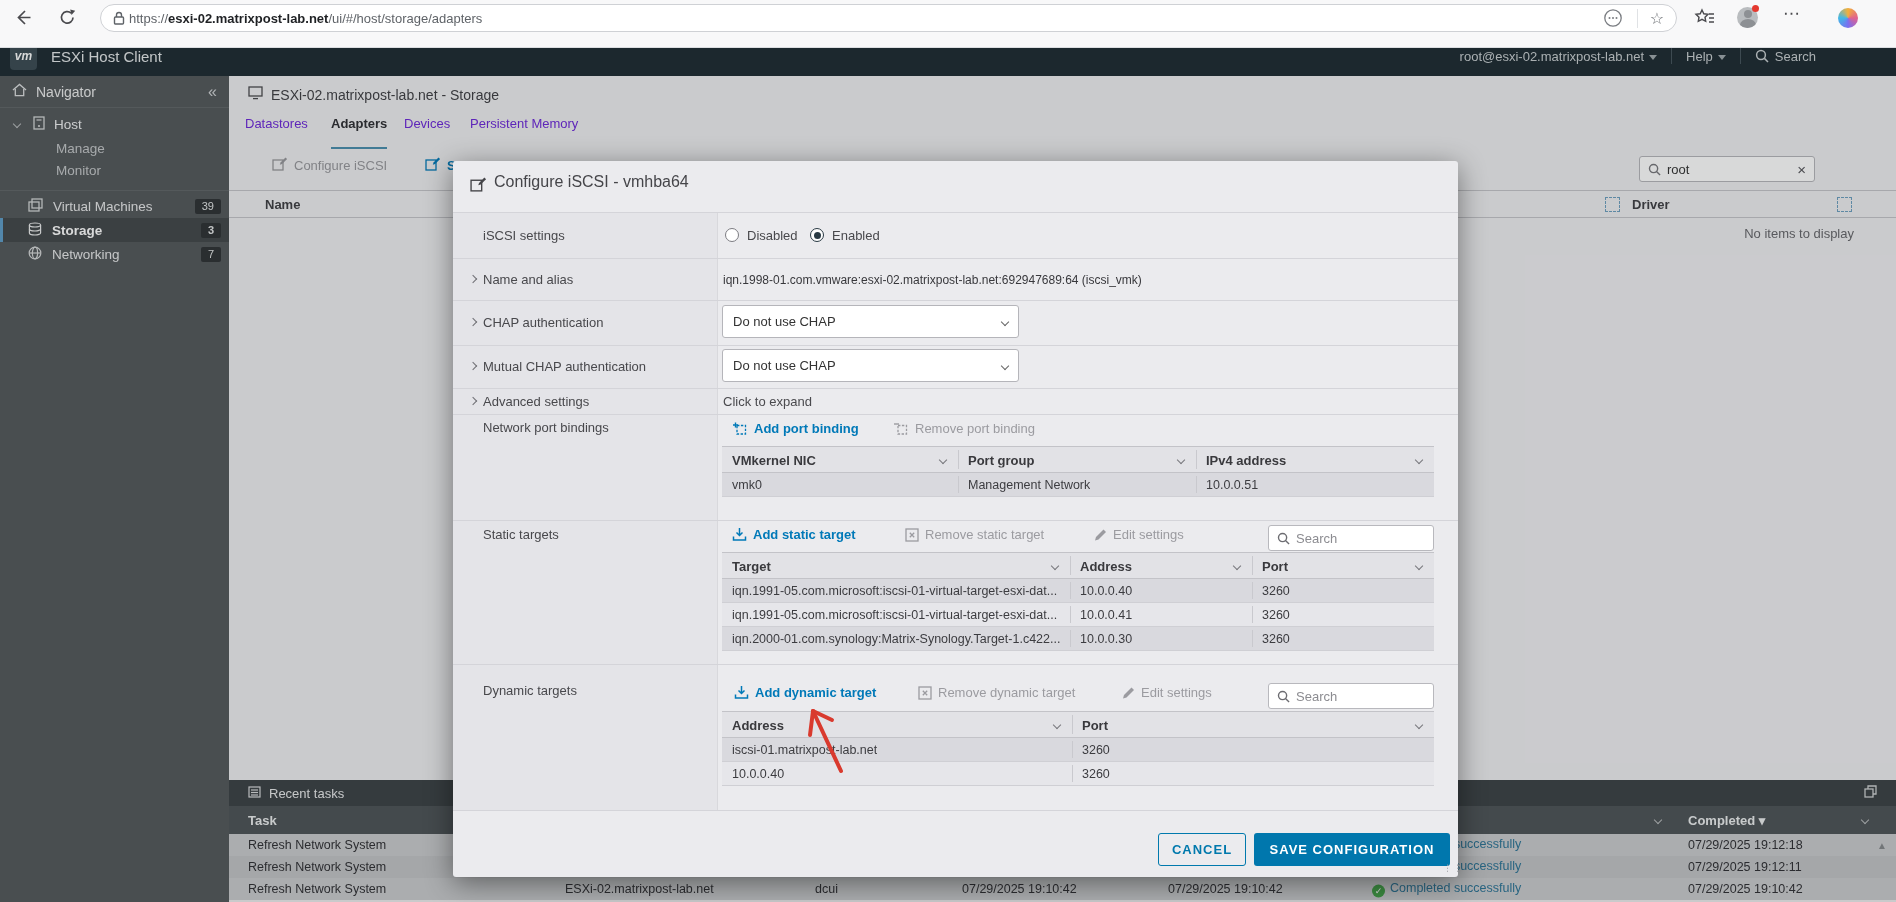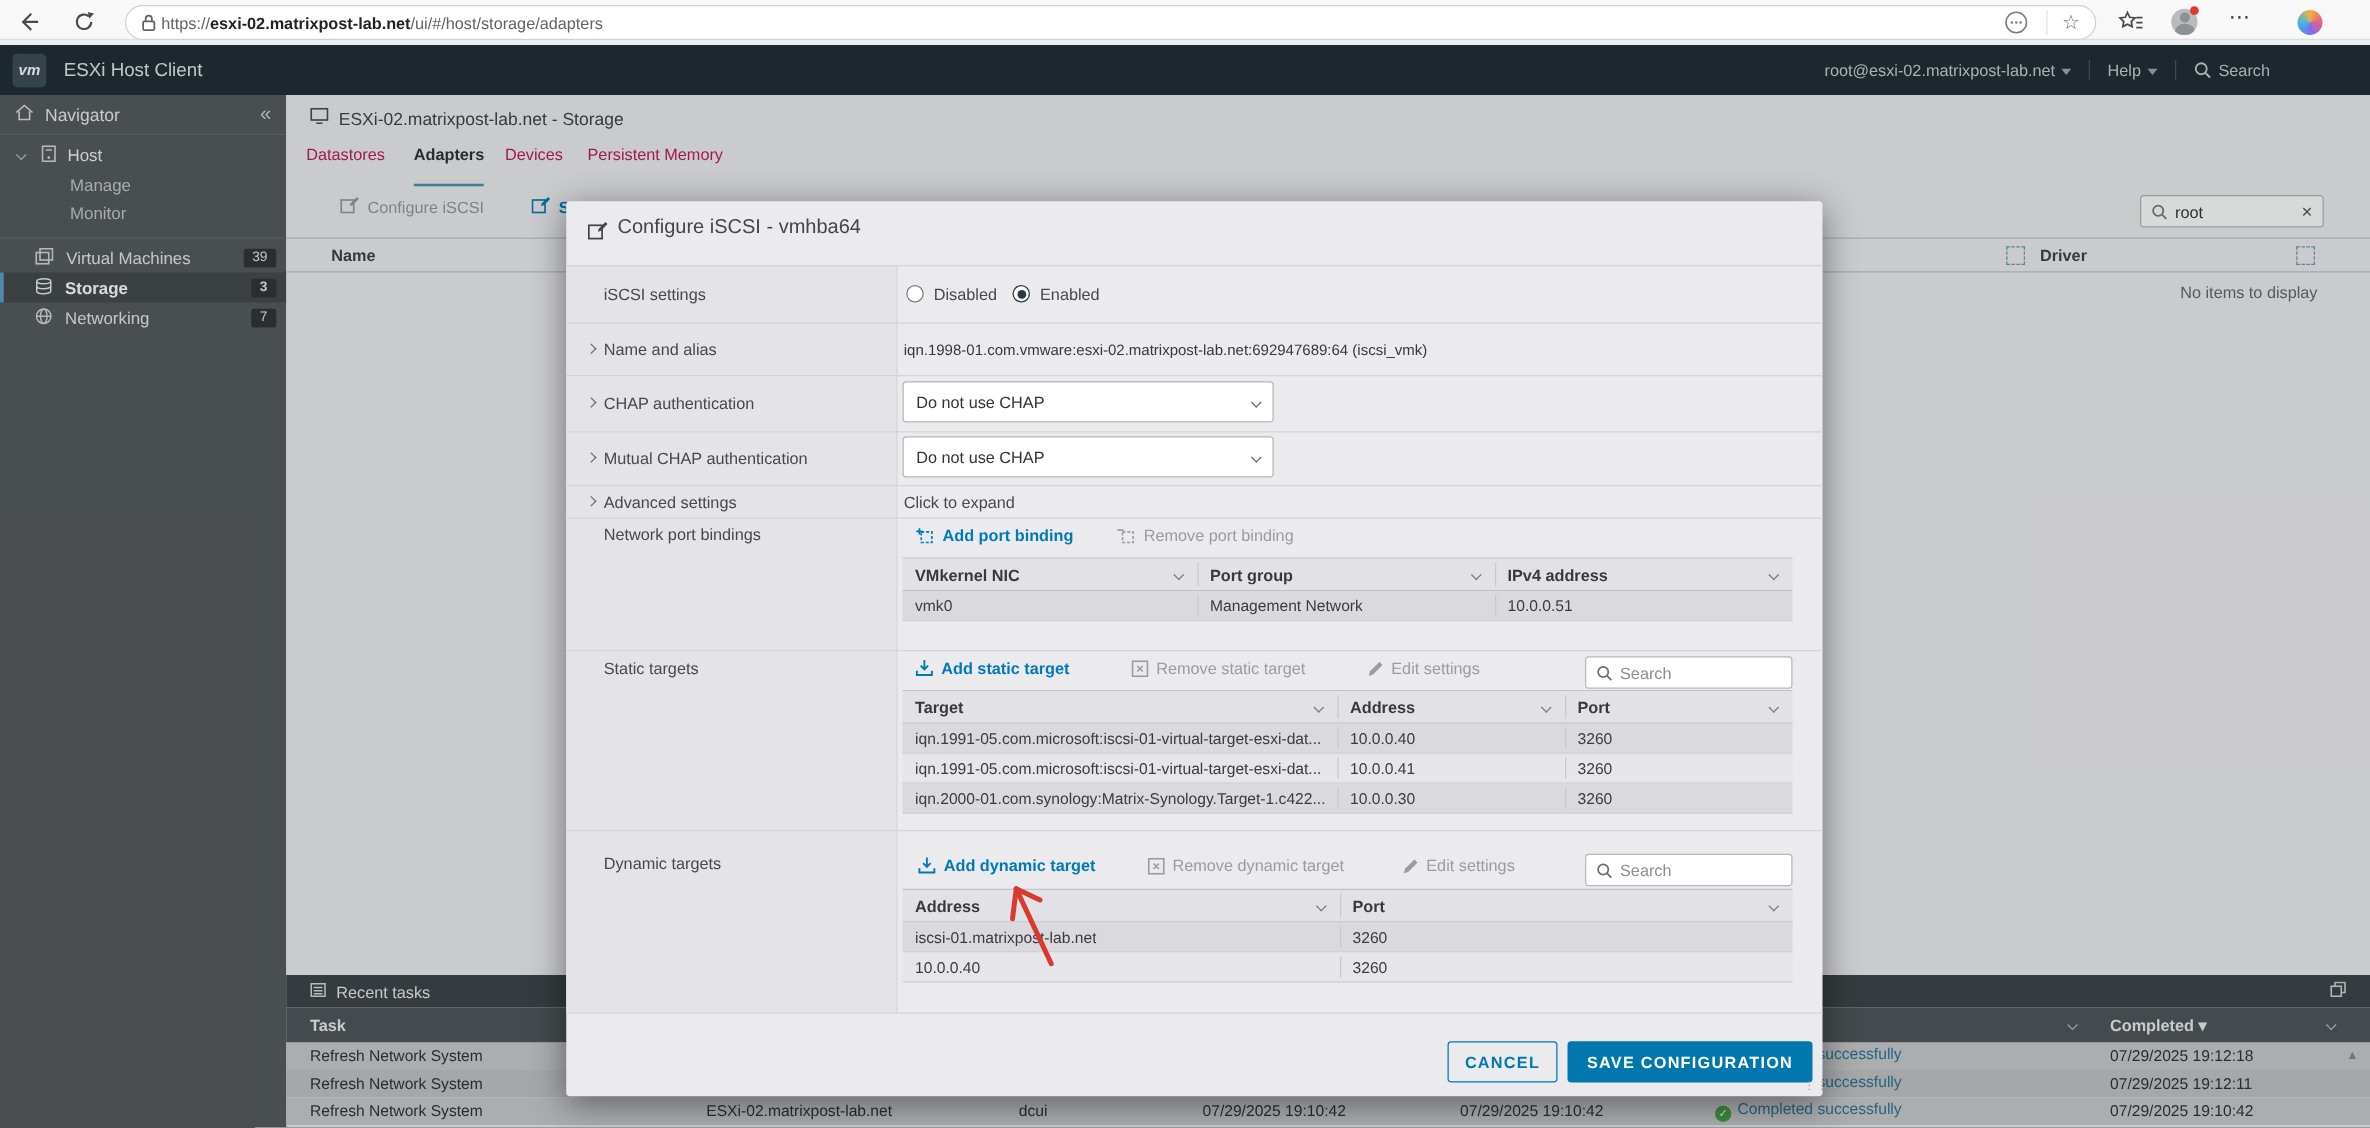--- a/index.html
+++ b/index.html
@@ -1,20 +1,20 @@
 <!DOCTYPE html>
 <html><head>
 <meta charset="utf-8">
 <style>
 *{margin:0;padding:0;box-sizing:border-box}
 body{font-family:"Liberation Sans",sans-serif;background:#222}
 .screen{position:relative;width:1896px;height:902px;overflow:hidden;background:#ededef}
 .abs{position:absolute}
 
-.chrome{position:absolute;top:0;left:0;width:1896px;height:32px;background:#f8f8f9;border-bottom:1px solid #dcdee1;z-index:50}
+.chrome{position:absolute;top:0;left:0;width:1896px;height:48px;background:#f8f8f9;border-bottom:1px solid #dcdee1;z-index:50}
 .chrome svg{display:block}
 .pill{position:absolute;left:100px;top:4px;width:1577px;height:28px;background:#fff;border:1px solid #cfd1d5;border-radius:14px;display:flex;align-items:center;padding:0 12px;font-size:13px;color:#5f6368}
 .pill .host{color:#1f2124;font-weight:bold}
 .avatar{position:absolute;width:21px;height:21px;border-radius:50%;background:#b9bcbf;overflow:hidden}
 .avatar:before{content:"";position:absolute;left:6.5px;top:3px;width:8px;height:8px;border-radius:50%;background:#8d9094}
 .avatar:after{content:"";position:absolute;left:2.5px;top:12px;width:16px;height:12px;border-radius:50%;background:#8d9094}
 .reddot{position:absolute;width:7px;height:7px;border-radius:50%;background:#e4392f}
 .copilot{position:absolute;width:20px;height:20px;border-radius:50%;background:conic-gradient(#f3b03a,#e0618f,#7a6ff0,#3fb8e8,#f3b03a)}
 
 .app{position:absolute;top:36px;left:0;width:1896px;height:866px;background:#ededef}
@@ -29,21 +29,21 @@
 
 .sidebar{position:absolute;left:0;top:40px;width:229px;height:826px;background:#54585b;color:#d3d5d7;font-size:13.5px}
 .snav-h{height:32px;display:flex;align-items:center;padding:0 12px;color:#eceded;font-size:14px;border-bottom:1px solid #616568}
 .srow{position:absolute;left:0;width:229px;height:24px;display:flex;align-items:center}
 .chev{display:inline-block;width:6px;height:6px;border-right:1.6px solid #b9bcbe;border-bottom:1.6px solid #b9bcbe}
 .chev.dn{transform:rotate(45deg)}
 .badge{margin-left:auto;margin-right:8px;background:#2e3234;color:#e3e5e6;font-size:11px;line-height:15px;padding:0 7px;border-radius:2px}
 .srow.sel{background:#43474a;border-left:3px solid #5e9dc8;font-weight:bold;color:#fff}
 
 .main{position:absolute;left:229px;top:40px;width:1667px;height:704px;background:#efeff1;color:#3f3f44}
-.tab{position:absolute;font-size:13px;color:#be185d}
+.tab{position:absolute;font-size:13px;color:#6d28d9}
 .tab.active{color:#2e2e33;font-weight:bold;border-bottom:2px solid #4a8fae;padding-bottom:16px}
 .gbtn{position:absolute;display:flex;align-items:center;gap:6px;font-size:13px}
 .searchbox{position:absolute;display:flex;align-items:center;gap:6px;background:#fff;border:1px solid #b6b6bb;border-radius:3px;padding:0 8px;height:26px;font-size:13px;color:#333}
 .dashed-sq{position:absolute;width:15px;height:15px;border:1.5px dashed #6d9fc0}
 
 .tasks{position:absolute;left:229px;top:744px;width:1667px;height:122px;font-size:13px}
 .tasks-h{position:absolute;top:0;left:0;width:100%;height:26px;background:#3b4145;color:#e9eaeb;display:flex;align-items:center;padding:0 19px;gap:8px}
 .tasks-ch{position:absolute;top:26px;left:0;width:100%;height:28px;background:#4e5357;color:#eceeef;font-weight:bold}
 .trow{position:absolute;left:0;width:100%;height:22px;color:#303034;font-size:12.5px}
 .tcell{position:absolute;top:50%;transform:translateY(-50%);white-space:nowrap}
@@ -217,21 +217,21 @@
         <span>Configure iSCSI</span>
       </span>
       <span class="gbtn" style="left:196px;top:80px;color:#0079b8;font-weight:bold">
         <span><svg width="16" height="16" viewBox="0 0 16 16">
               <rect x="1" y="4" width="10" height="10" fill="none" stroke="#0079b8" stroke-width="1.3"></rect>
               <path d="M8.5 6.5 L13.5 1.5 l1.6 1.6 -5 5 -2.3.7 z" fill="#0079b8"></path>
             </svg></span>
         <span>S</span>
       </span>
 
-      <div class="searchbox" style="left:1483px;top:80px;width:147px">
+      <div class="searchbox" style="left:1410px;top:80px;width:176px">
         <svg width="13" height="13" viewBox="0 0 14 14">
             <circle cx="6" cy="6" r="4.4" fill="none" stroke="#76767b" stroke-width="1.5"></circle>
             <line x1="9.4" y1="9.4" x2="13" y2="13" stroke="#76767b" stroke-width="1.5"></line>
           </svg>
         <span>root</span>
         <span style="margin-left:auto;color:#55555a;font-size:15px">×</span>
       </div>
 
       <div class="abs" style="left:0;top:114px;width:1667px;height:28px;border-top:1px solid #c5c5c9;border-bottom:1px solid #c5c5c9">
         <span class="abs" style="left:36px;top:6px;font-weight:bold;font-size:13px">Name</span>

